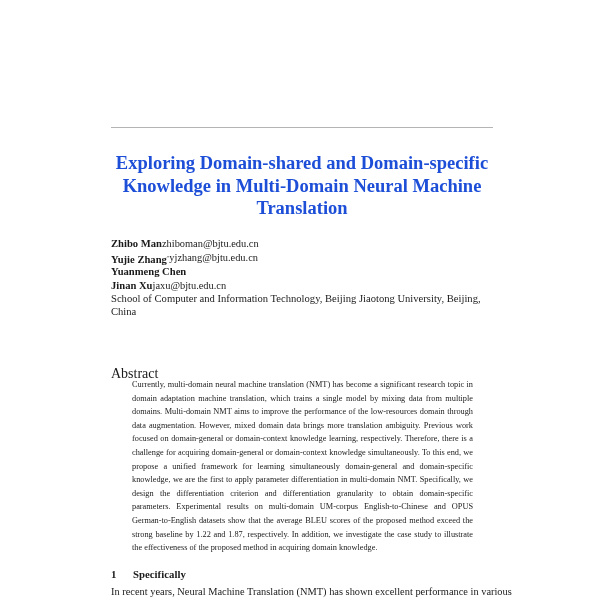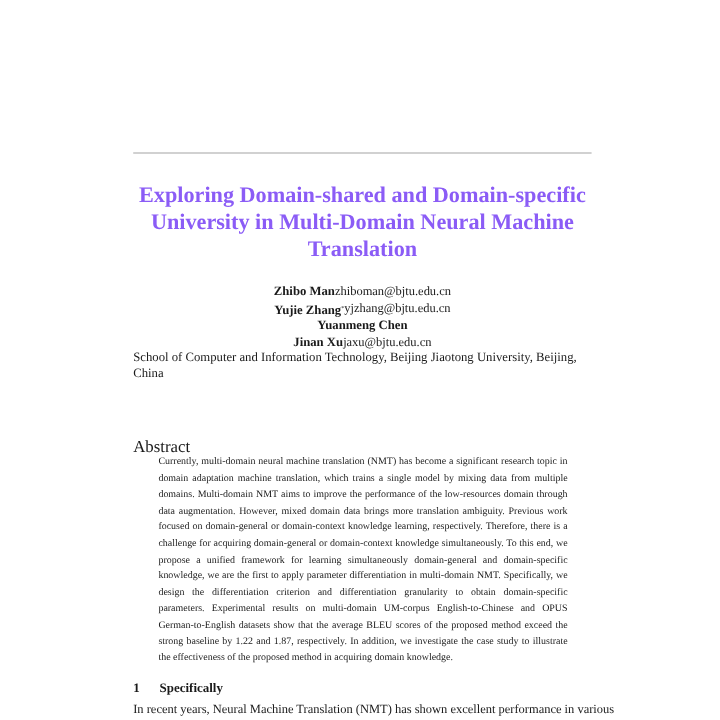--- a/index.html
+++ b/index.html
@@ -1,43 +1,43 @@
 <!DOCTYPE html>
 <html><head>
 <meta charset="utf-8">
 <style>
   html, body { margin: 0; padding: 0; background: #ffffff; }
   body { width: 600px; height: 600px; position: relative; overflow: hidden;
          font-family: "Liberation Serif", "DejaVu Serif", serif; color: #1a1a1a; }
   .rule { position: absolute; left: 111px; top: 127px; width: 382px; height: 1px; background: #b4b4b4; }
   .title { position: absolute; left: 100px; top: 152px; width: 404px; text-align: center;
-           font-weight: bold; font-size: 18.5px; line-height: 22.5px; color: #8b5cf6; }
+           font-weight: bold; font-size: 18.5px; line-height: 22.5px; color: #1d4ed8; }
   .title div { white-space: nowrap; }
   .authors { position: absolute; left: 111px; top: 237px; width: 382px; }
-  .author-row { display: flex; justify-content: center; height: 14px; line-height: 14px; font-size: 10.6px; }
+  .author-row { display: flex; justify-content: flex-start; height: 14px; line-height: 14px; font-size: 10.6px; }
   .author-name { font-weight: bold; }
   .author-name sup { font-size: 5px; vertical-align: 4px; font-weight: normal; }
   .author-email { font-size: 10.4px; }
   .affiliation { font-size: 10.6px; line-height: 12.5px; margin-top: 0px; }
   .abstract-heading { position: absolute; left: 111px; top: 366px; font-weight: normal; font-size: 14px; }
   .abstract-body { position: absolute; left: 132px; top: 378px; width: 341px;
                    font-size: 8.3px; line-height: 13.6px; text-align: justify; }
   .section-heading { position: absolute; left: 111px; top: 568px; font-weight: bold; font-size: 10.8px; }
   .section-heading .num { display: inline-block; width: 22px; }
   .intro-body { position: absolute; left: 111px; top: 585px; width: 384px; font-size: 10.4px;
                 line-height: 14px; white-space: nowrap; }
 </style>
 </head>
 <body>
 
 <div class="rule"></div>
 
 <div class="title">
   <div>Exploring Domain-shared and Domain-specific</div>
-  <div>University in Multi-Domain Neural Machine</div>
+  <div>Knowledge in Multi-Domain Neural Machine</div>
   <div>Translation</div>
 </div>
 
 <div class="authors">
   <div class="author-row">
     <span class="author-name"><span>Zhibo Man</span></span>
     <span class="author-email">zhiboman@bjtu.edu.cn</span>
   </div>
   <div class="author-row">
     <span class="author-name"><span>Yujie Zhang</span><sup>*</sup></span>

